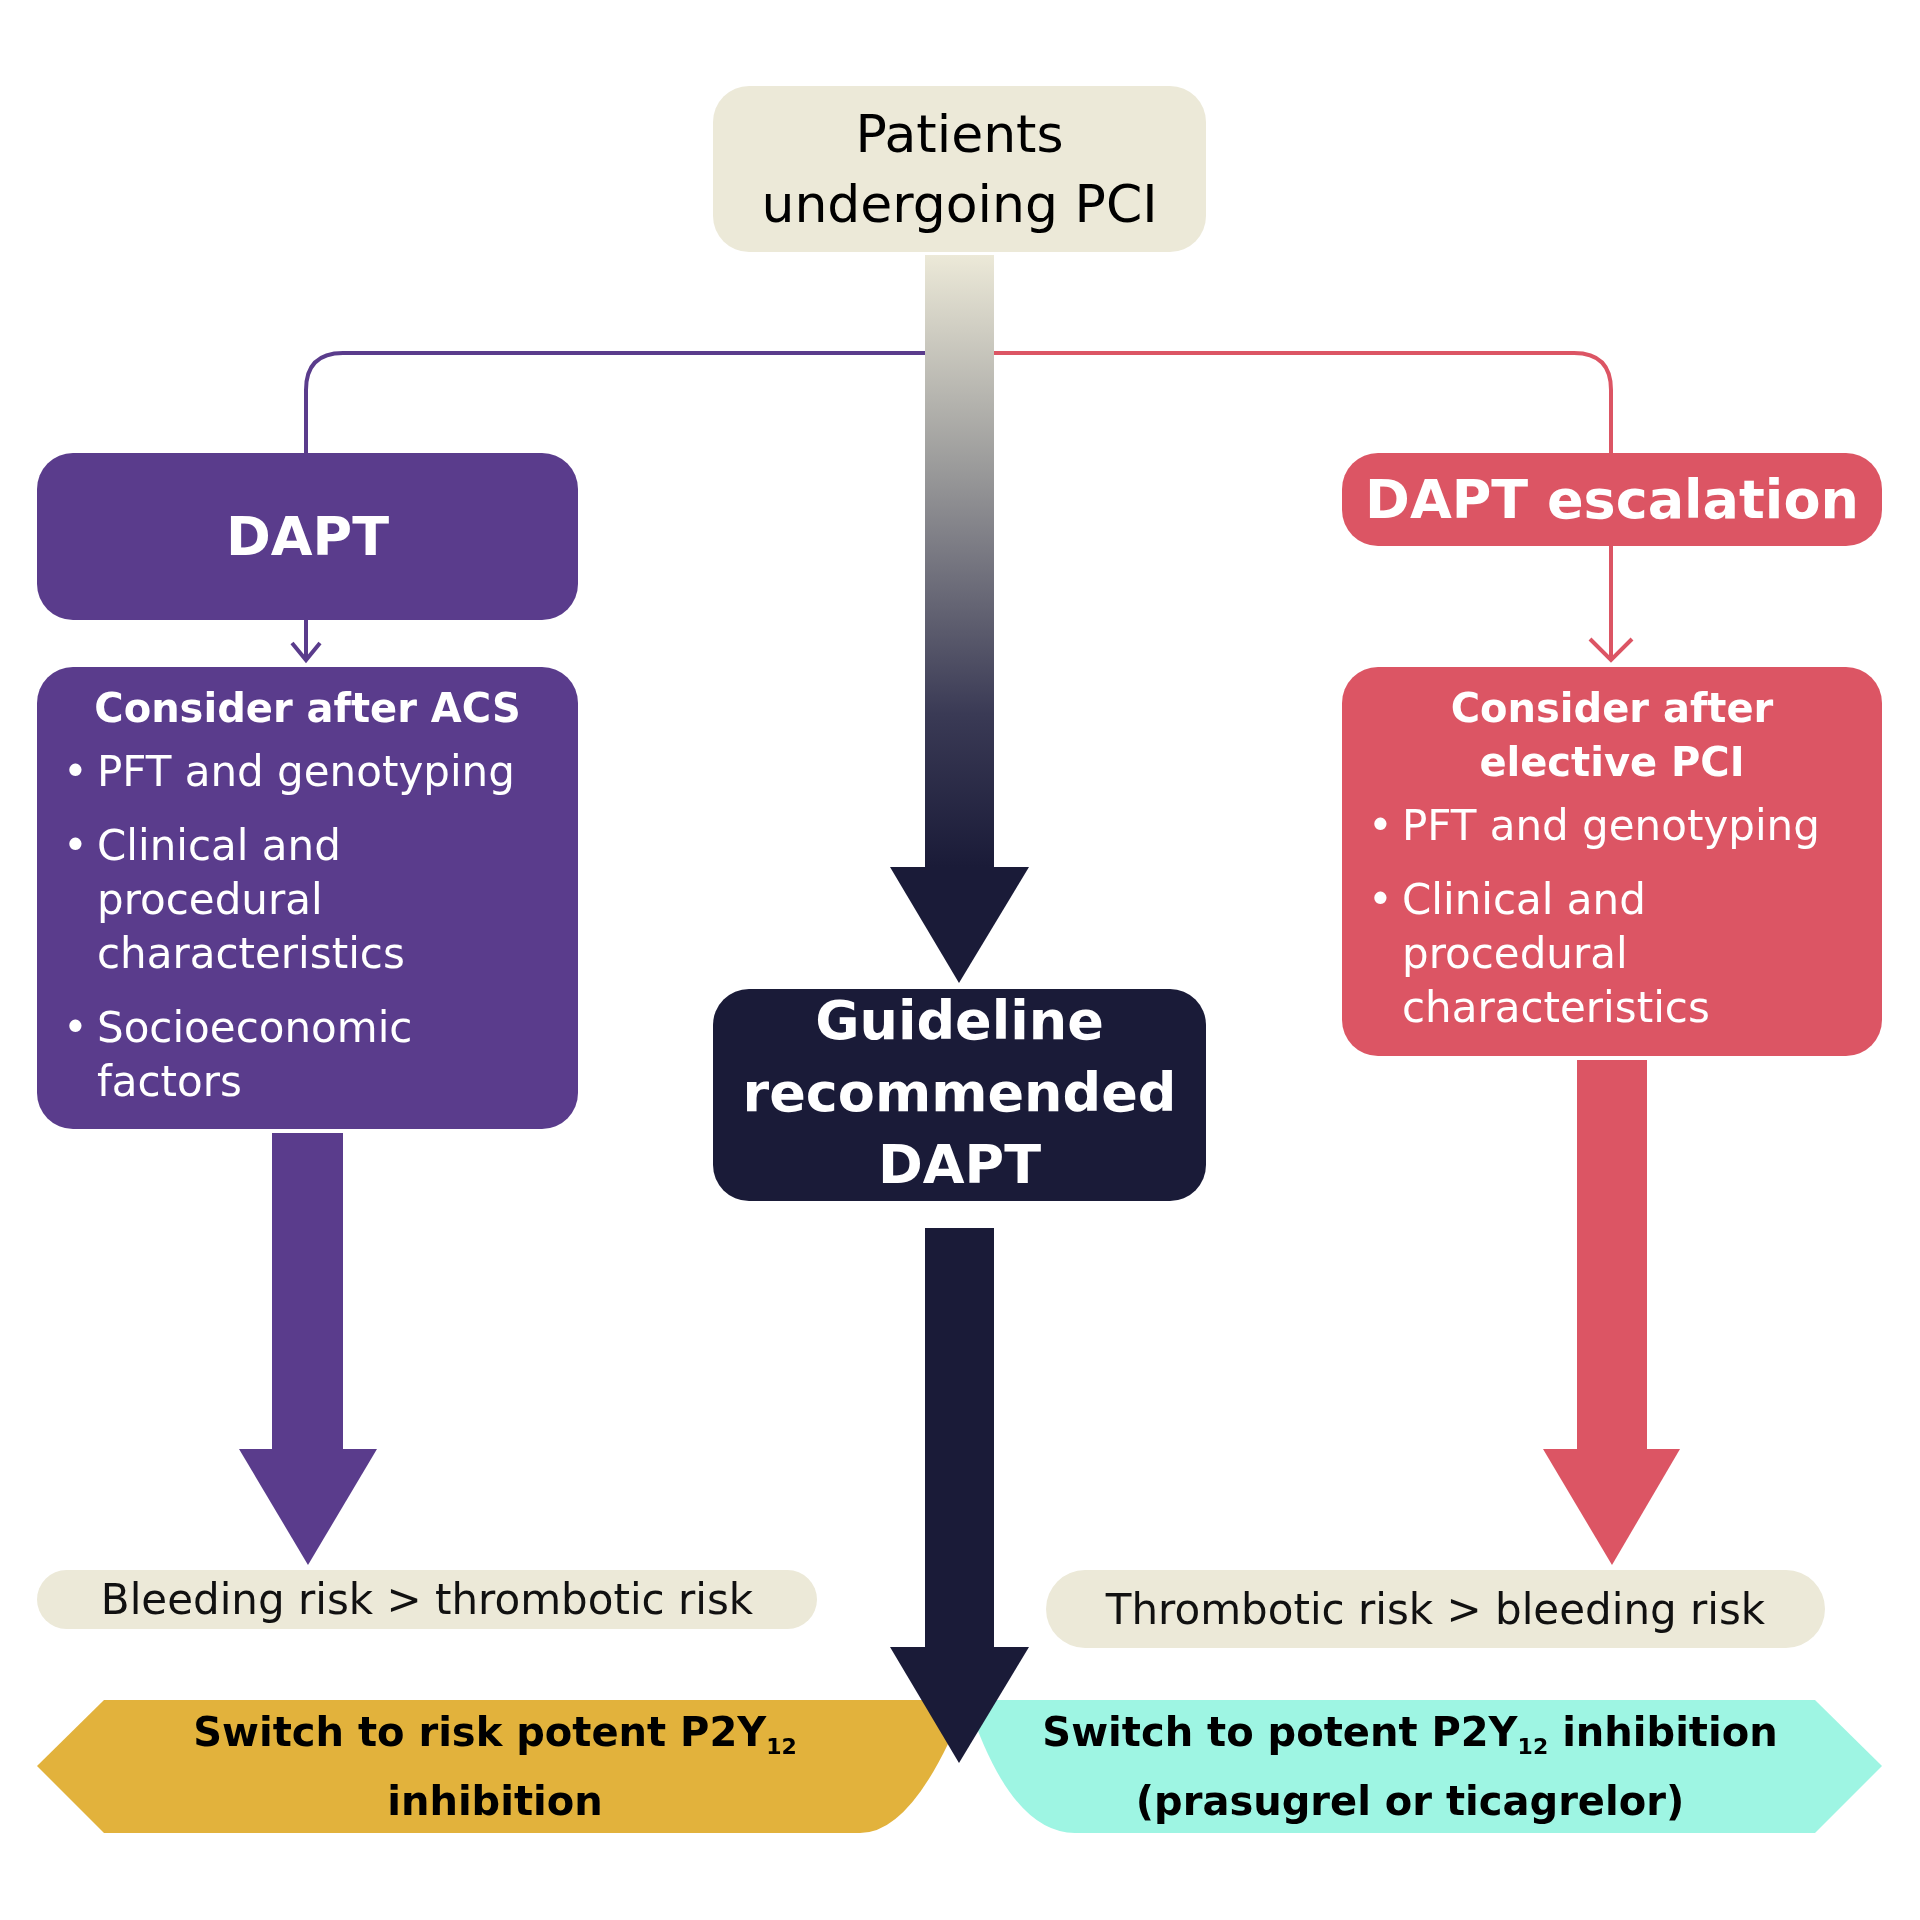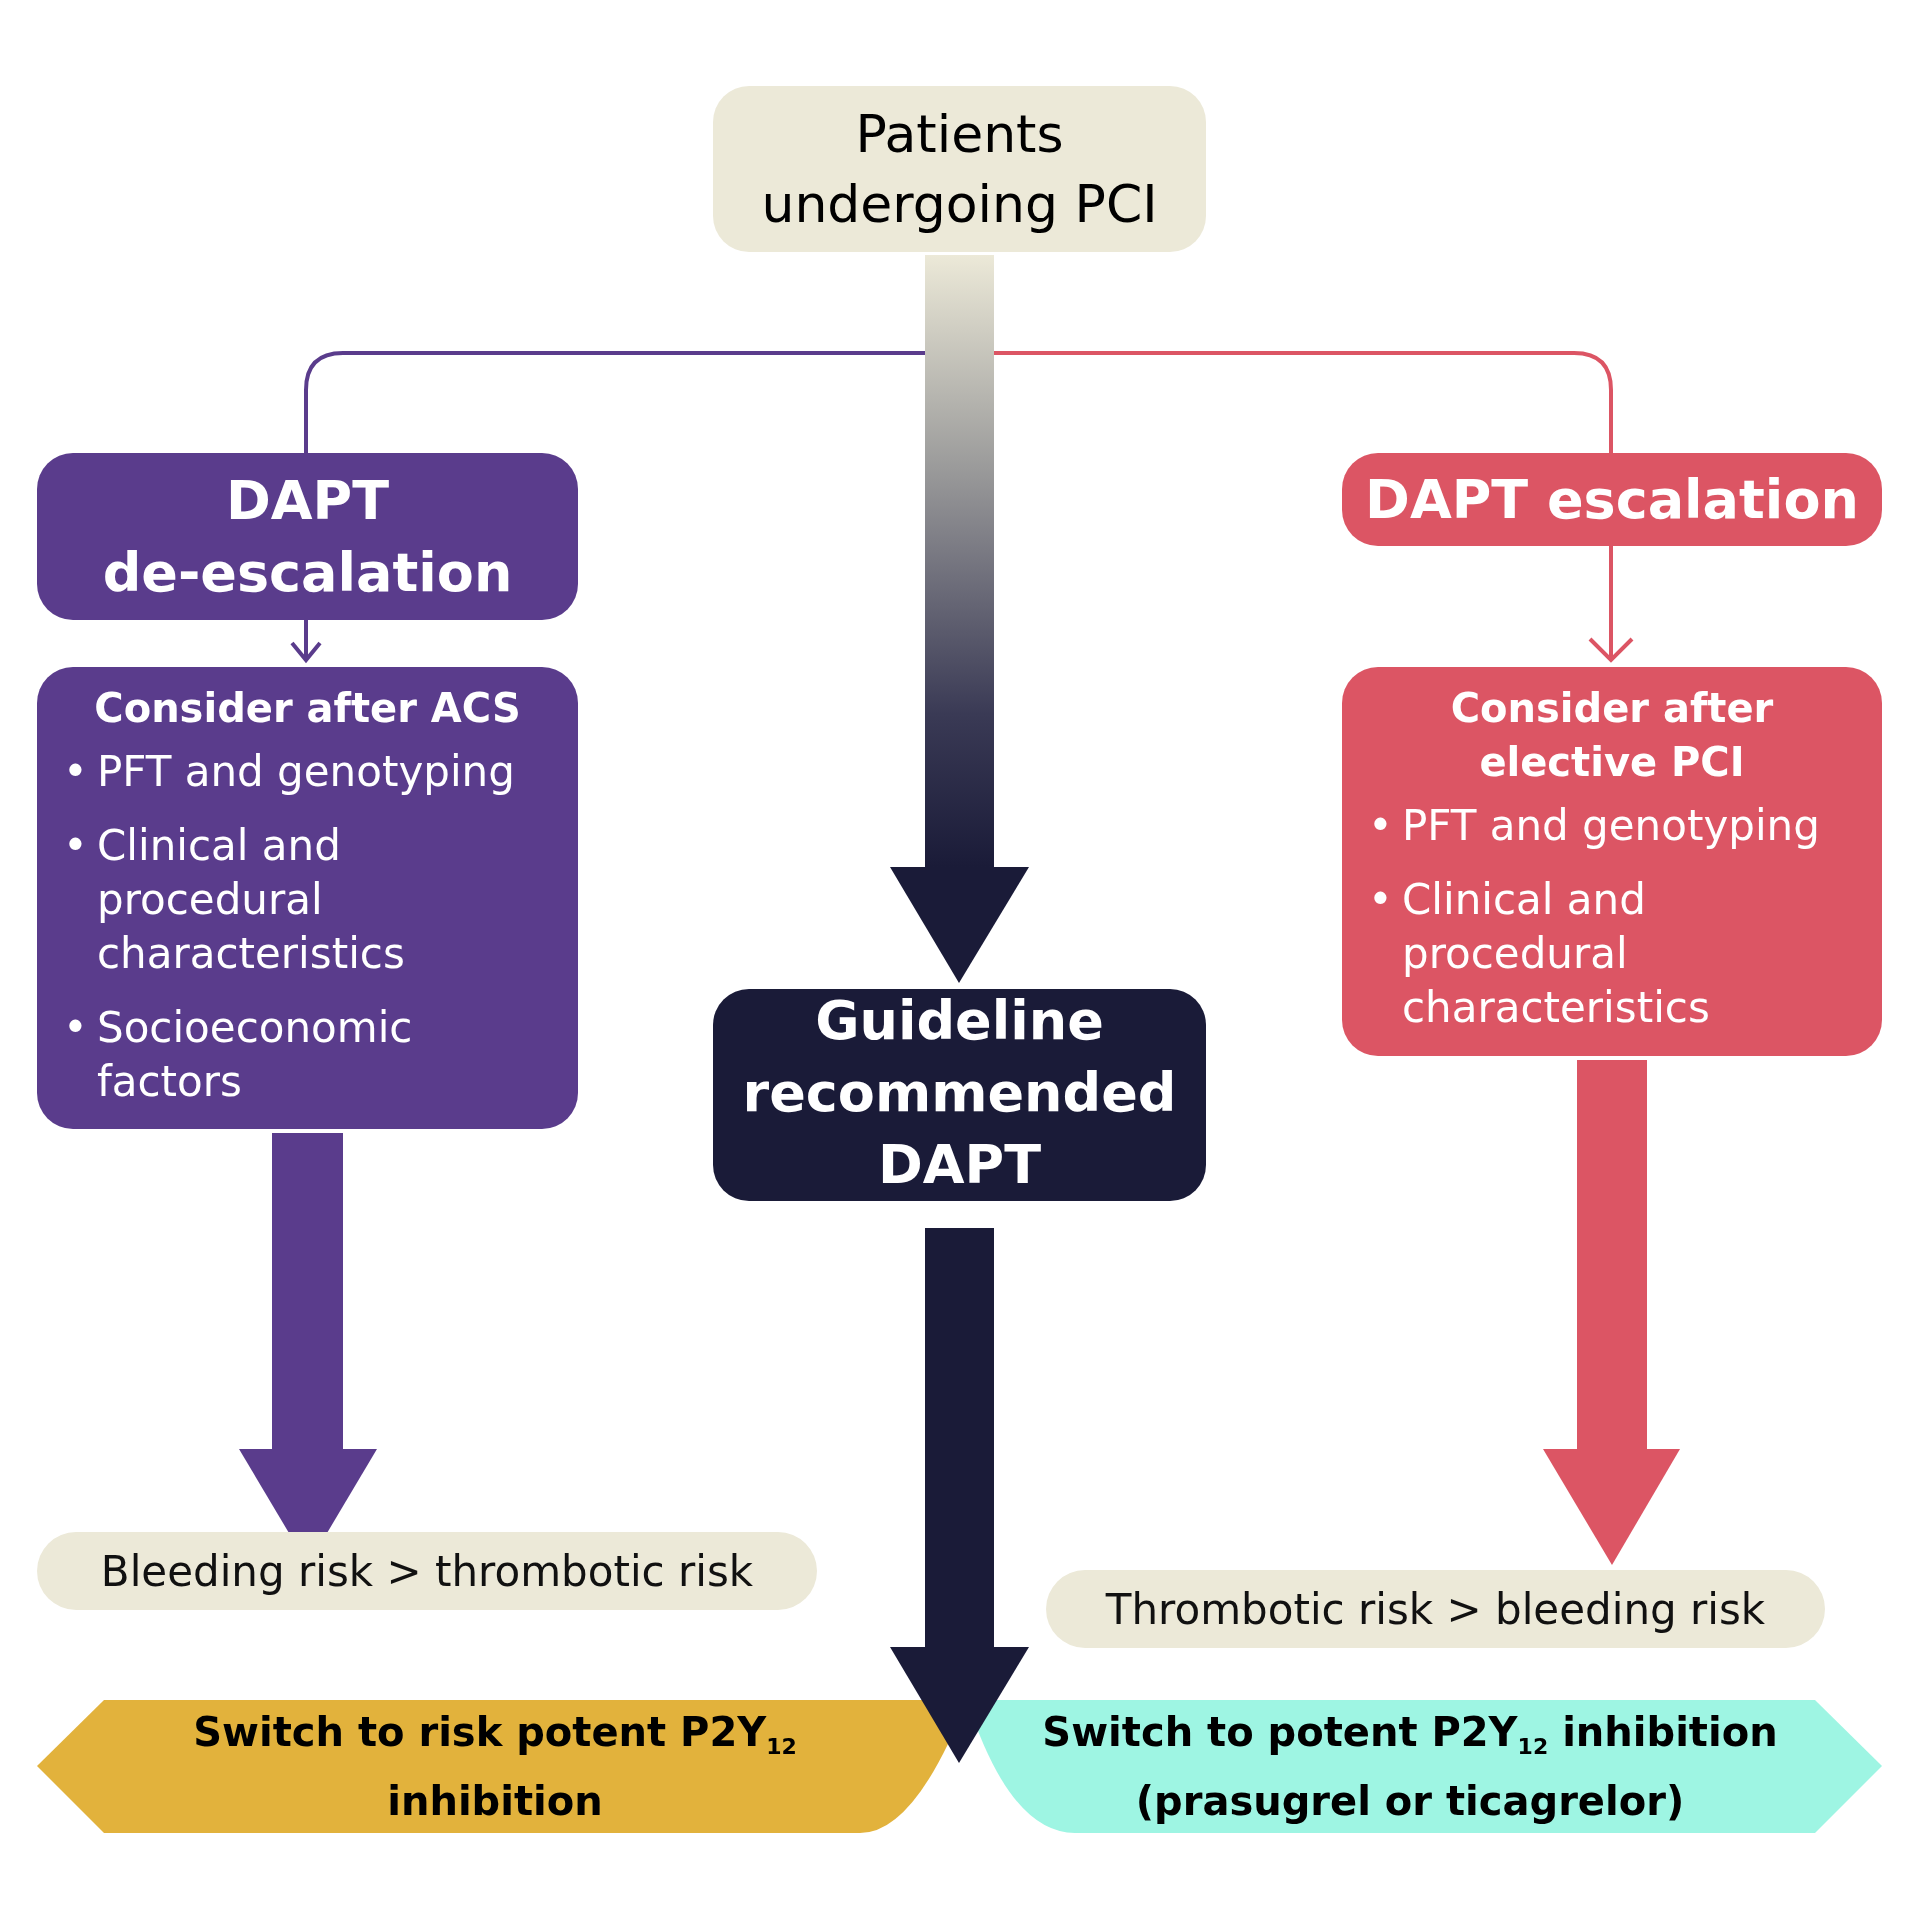--- a/index.html
+++ b/index.html
@@ -63,21 +63,20 @@
   <polygon points="890,1647 1029,1647 959,1763" fill="#1a1b38"></polygon>
 </svg>
 
 <div class="box title-box" style="left:713px; top:86px; width:493px; height:166px;">
   <div>Patients</div>
   <div>undergoing PCI</div>
 </div>
 
 <div class="box purple hdr" style="left:37px; top:453px; width:541px; height:167px;">
   <div>DAPT</div>
-  <div>de-escalation</div>
 </div>
 
 <div class="box purple content-box" style="left:37px; top:667px; width:541px; height:462px;">
   <div class="content-title">Consider after ACS</div>
   <ul class="blist">
     <li><span>PFT and genotyping</span></li>
     <li><span>Clinical and</span><br><span>procedural characteristics</span></li>
     <li><span>Socioeconomic</span><br><span>factors</span></li>
   </ul>
 </div>
@@ -96,21 +95,21 @@
   <div class="content-title">
     <div>Consider after</div>
     <div>elective PCI</div>
   </div>
   <ul class="blist">
     <li><span>PFT and genotyping</span></li>
     <li><span>Clinical and</span><br><span>procedural characteristics</span></li>
   </ul>
 </div>
 
-<div class="pill" style="left:37px; top:1532px; width:780px; height:78px;">
+<div class="pill" style="left:37px; top:1570px; width:780px; height:59px;">
   <span>Bleeding risk &gt; thrombotic risk</span>
 </div>
 <div class="pill" style="left:1046px; top:1570px; width:779px; height:78px;">
   <span>Thrombotic risk &gt; bleeding risk</span>
 </div>
 
 <div class="outcome-text" style="left:80px; top:1700px; width:830px; height:133px;">
   <div><span>Switch to risk potent P2Y</span><sub>12</sub><span> inhibition</span></div>
 </div>
 <div class="outcome-text" style="left:1000px; top:1700px; width:820px; height:133px;">

